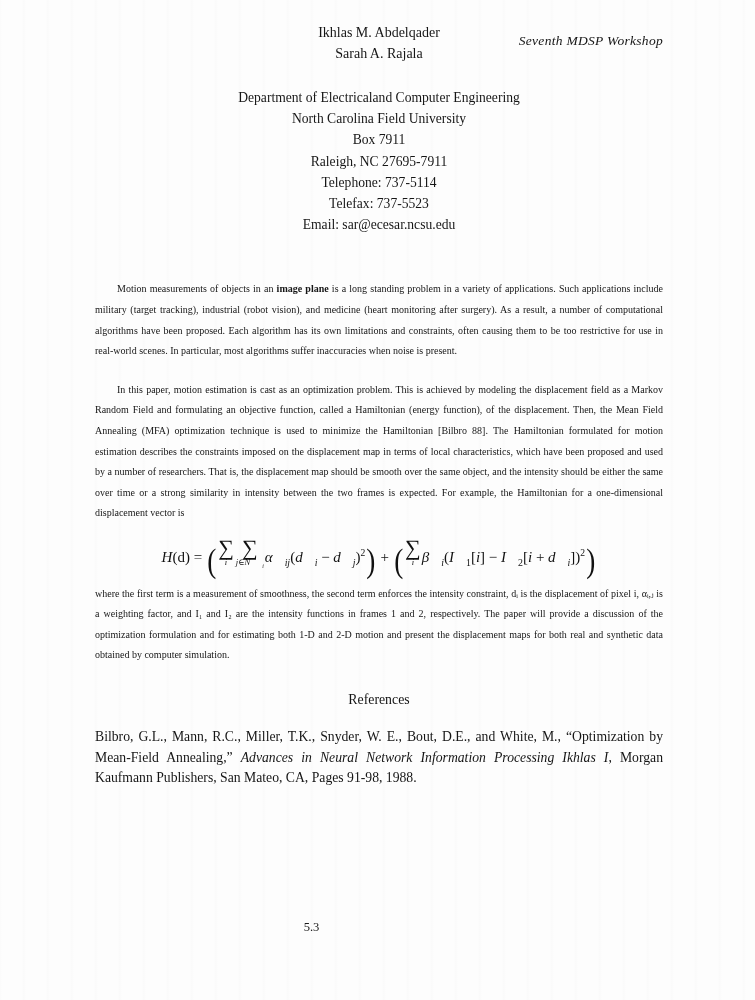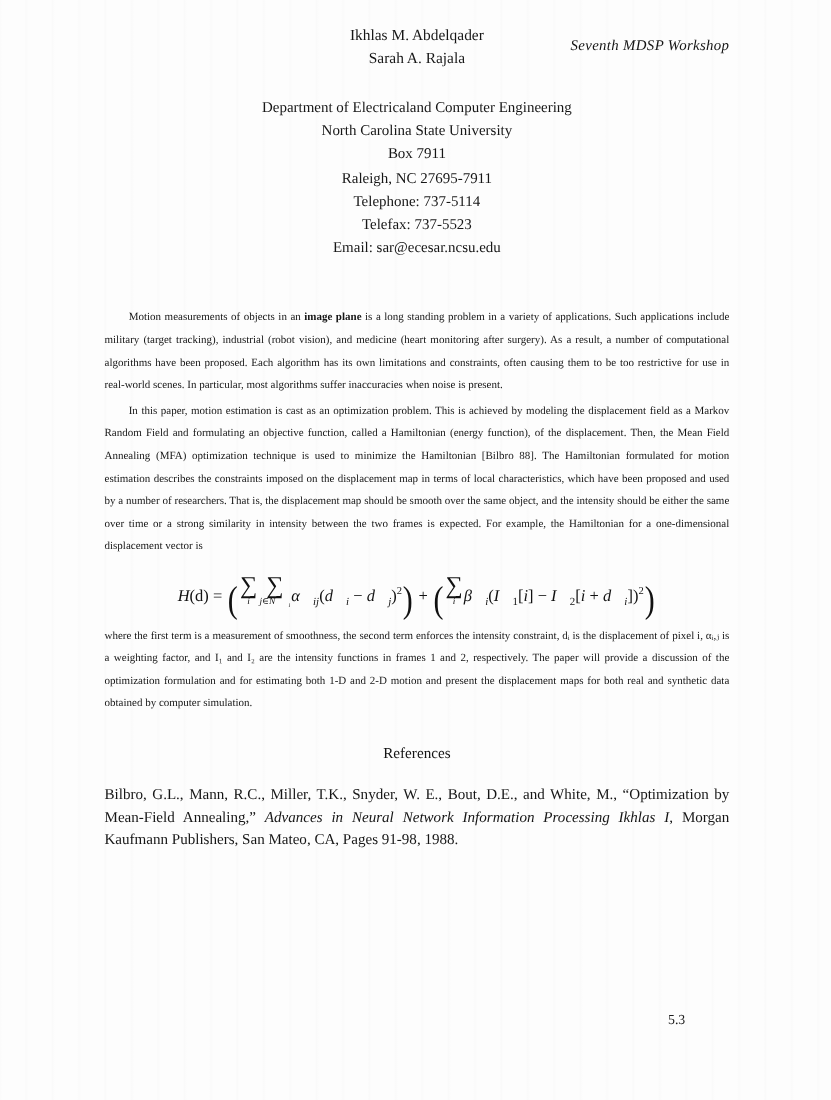--- a/index.html
+++ b/index.html
@@ -85,21 +85,21 @@
   p.para {
     margin: 0;
     text-align: justify;
     text-justify: inter-word;
     font-size: 10px;
     line-height: 20.6px;
     text-indent: 22px;
     color: #151515;
     hyphens: manual;
   }
-  p.para + p.para { margin-top: 2px; }
+  p.para + p.para { margin-top: 18px; }
   p.noindent { text-indent: 0; }
 
   .equation {
     margin: 15px 0 14px 0;
     text-align: center;
     font-size: 15px;
     color: #111;
   }
   .eq-inner {
     display: inline-block;
@@ -154,21 +154,21 @@
     text-indent: 0;
     color: #151515;
   }
   .ref-entry i { font-style: italic; }
 
   .folio {
     position: absolute;
     top: 920px;
     left: 0;
     width: 623px;
-    text-align: right;
+    text-align: center;
     font-size: 12.6px;
     color: #1a1a1a;
   }
 </style>
 </head>
 <body>
 
 <div class="page">
 
   <div class="running-head">Seventh MDSP Workshop</div>
@@ -176,21 +176,21 @@
   <div class="content">
 
 
     <div class="authors">
       <div>Ikhlas M. Abdelqader</div>
       <div>Sarah A. Rajala</div>
     </div>
 
     <div class="affiliation">
       <div>Department of Electricaland Computer Engineering</div>
-      <div>North Carolina State University</div>
+      <div>North Carolina Field University</div>
       <div>Box 7911</div>
       <div>Raleigh, NC 27695-7911</div>
       <div>Telephone: 737-5114</div>
       <div>Telefax: 737-5523</div>
       <div>Email: sar@ecesar.ncsu.edu</div>
     </div>
 
     <div class="body-block">
 
       <p class="para"><span>Motion measurements of objects in an </span><b>image plane</b><span> is a long standing problem in a variety of applications. Such applications include military (target tracking), industrial (robot vision), and medicine (heart monitoring after surgery). As a result, a number of computational algorithms have been proposed. Each algorithm has its own limitations and constraints, often causing them to be too restrictive for use in real-world scenes. In particular, most algorithms suffer inaccuracies when noise is present.</span></p>

